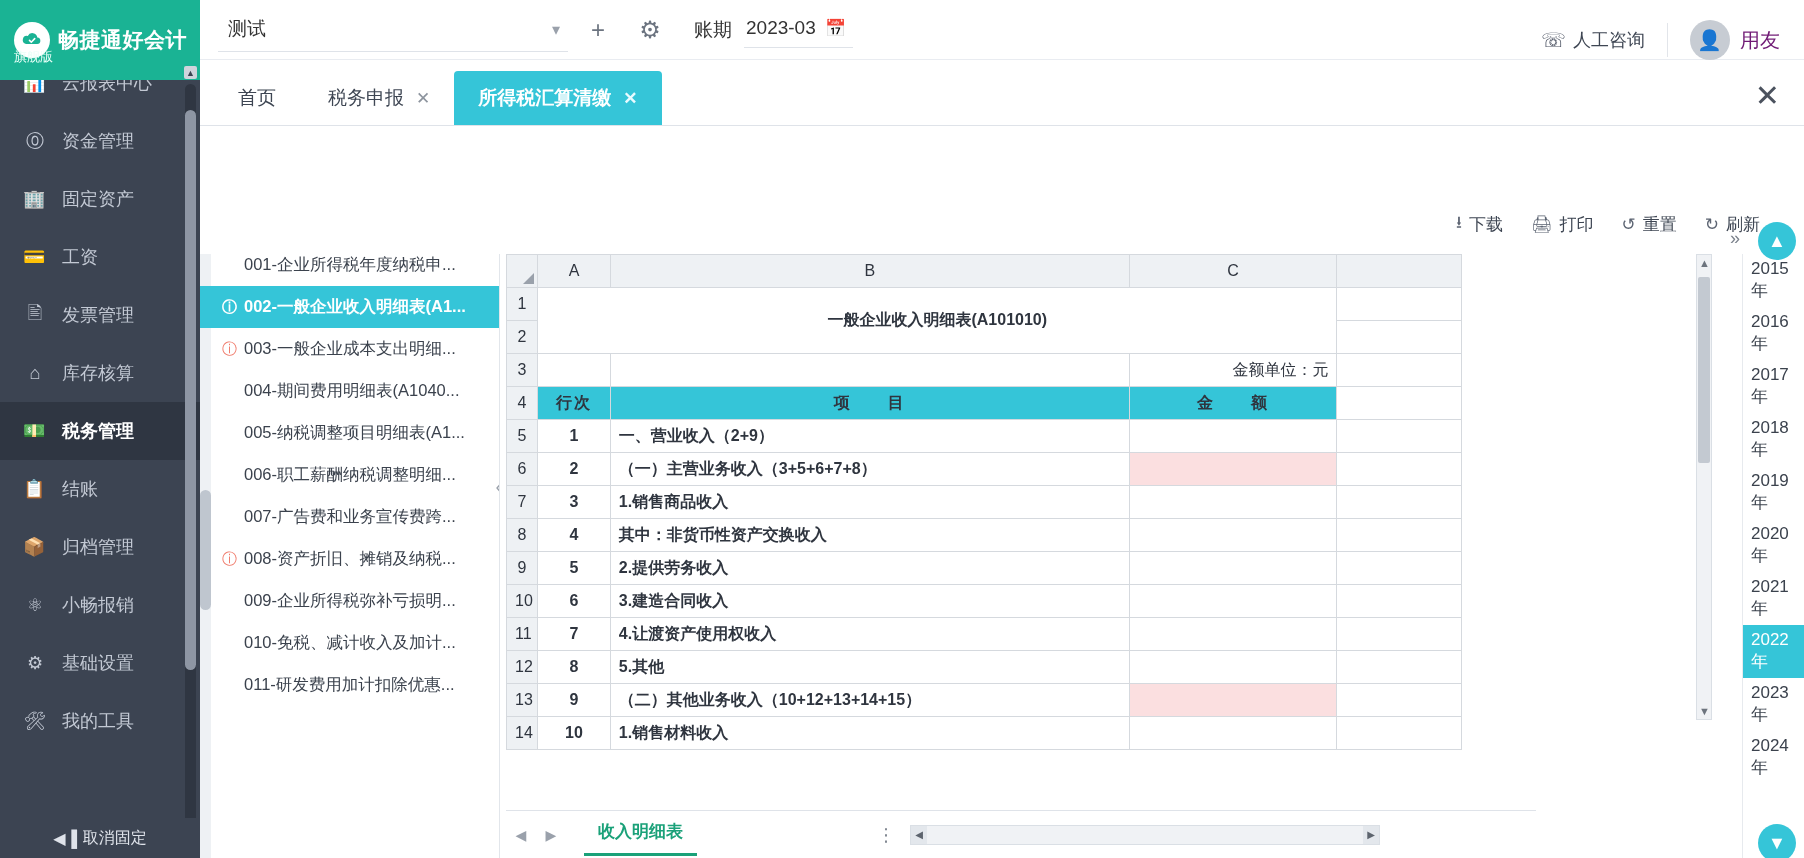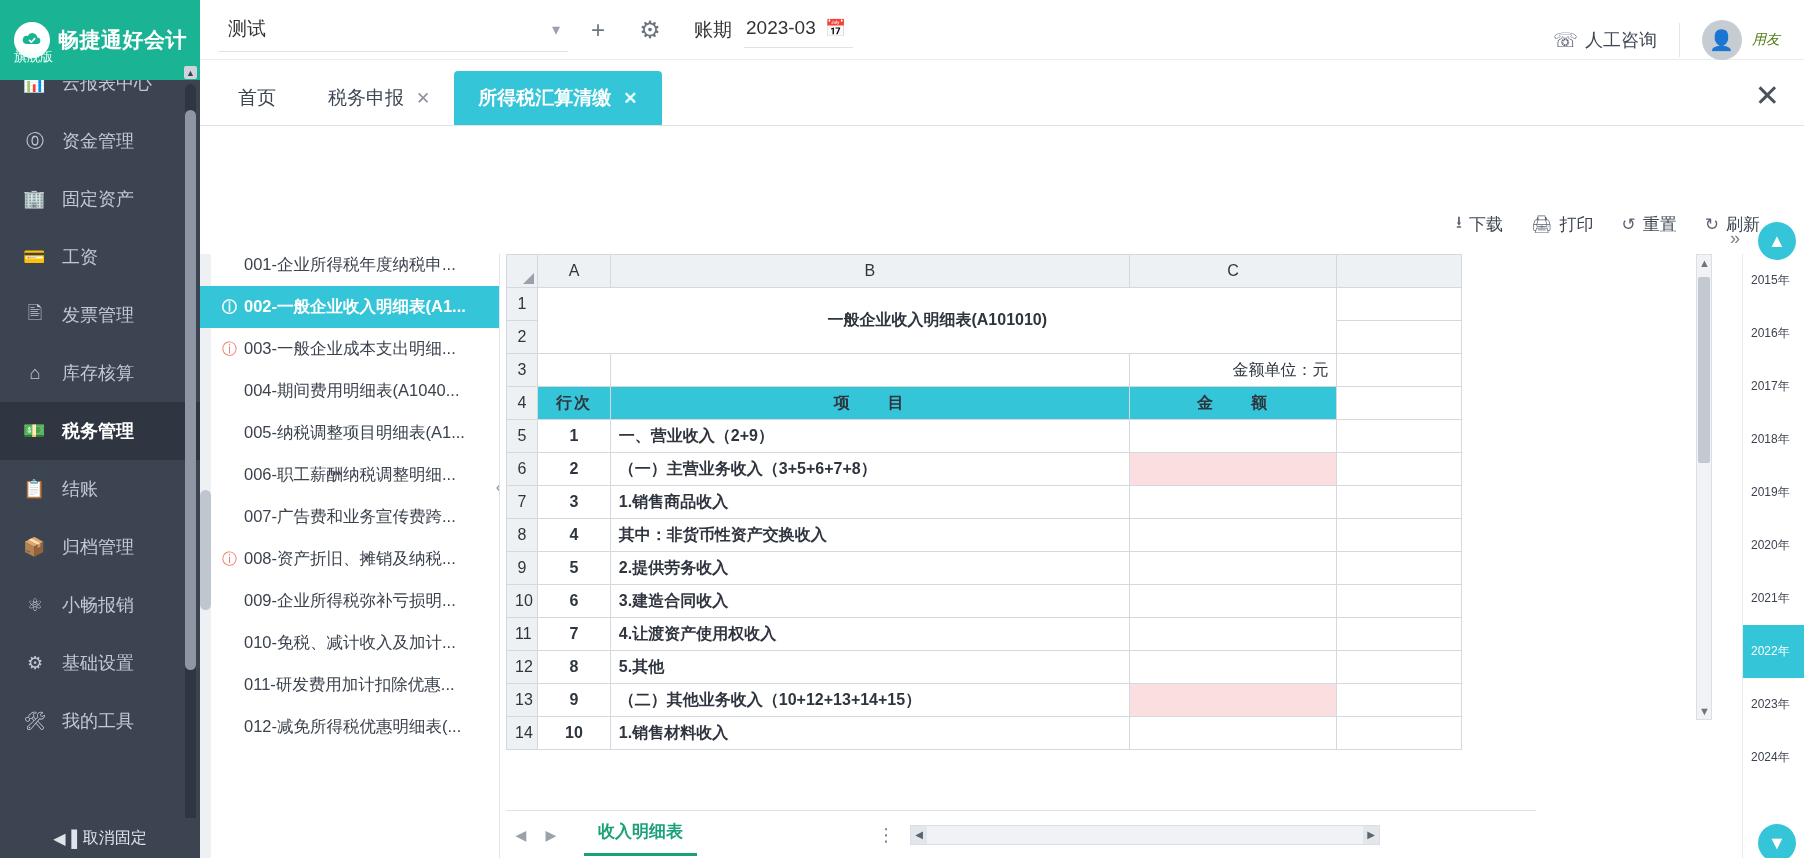--- a/index.html
+++ b/index.html
@@ -188,21 +188,21 @@
     margin: 0 22px;
   }
   .user-wrap { display: flex; align-items: center; cursor: pointer; }
   .avatar {
     width: 40px; height: 40px; border-radius: 50%;
     background: #c7ccd3;
     display: flex; align-items: center; justify-content: center;
     color: #fff; font-size: 20px;
     margin-right: 10px;
   }
-  .user-name { font-size: 14px; color: #4d7c0f; font-style: italic; }
+  .user-name { font-size: 20px; color: #701a75; }
 
   
   .tabs-row {
     height: 66px;
     background: #ffffff;
     display: flex;
     align-items: flex-end;
     padding-left: 14px;
     border-bottom: 1px solid #dfe3e9;
     position: relative;
@@ -473,21 +473,21 @@
   .rail-expand {
     position: absolute;
     right: 64px; top: -26px;
     color: #7b828c; font-size: 18px;
     cursor: pointer;
   }
   .year {
     height: 53px;
     display: flex; align-items: center;
     padding-left: 8px;
-    font-size: 12px;
+    font-size: 17px;
     color: #3b424d;
     cursor: pointer;
   }
   .year.active {
     background: #35c5d8;
     color: #ffffff;
   }
   .rail-bottom {
     position: absolute;
     right: 8px; bottom: -4px;
@@ -698,24 +698,20 @@
             <span class="warn"></span>
             <span>009-企业所得税弥补亏损明...</span>
           </div>
           <div class="list-item">
             <span class="warn"></span>
             <span>010-免税、减计收入及加计...</span>
           </div>
           <div class="list-item">
             <span class="warn"></span>
             <span>011-研发费用加计扣除优惠...</span>
-          </div>
-          <div class="list-item">
-            <span class="warn"></span>
-            <span>012-减免所得税优惠明细表(...</span>
           </div>
         </div>
         <div class="pane-collapse">«</div>
       </div>
 
       <div class="sheet-pane">
         <table class="sheet">
           <tbody>
               <tr>
             <th class="corner-cell">

